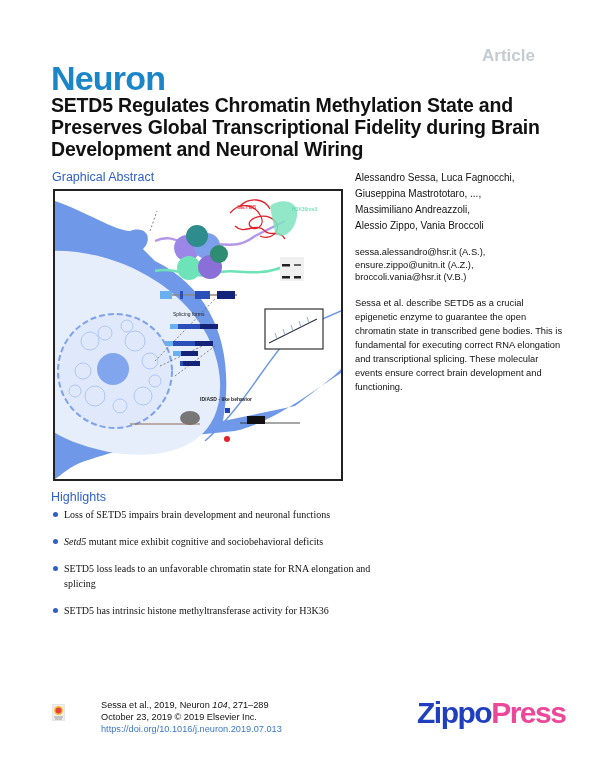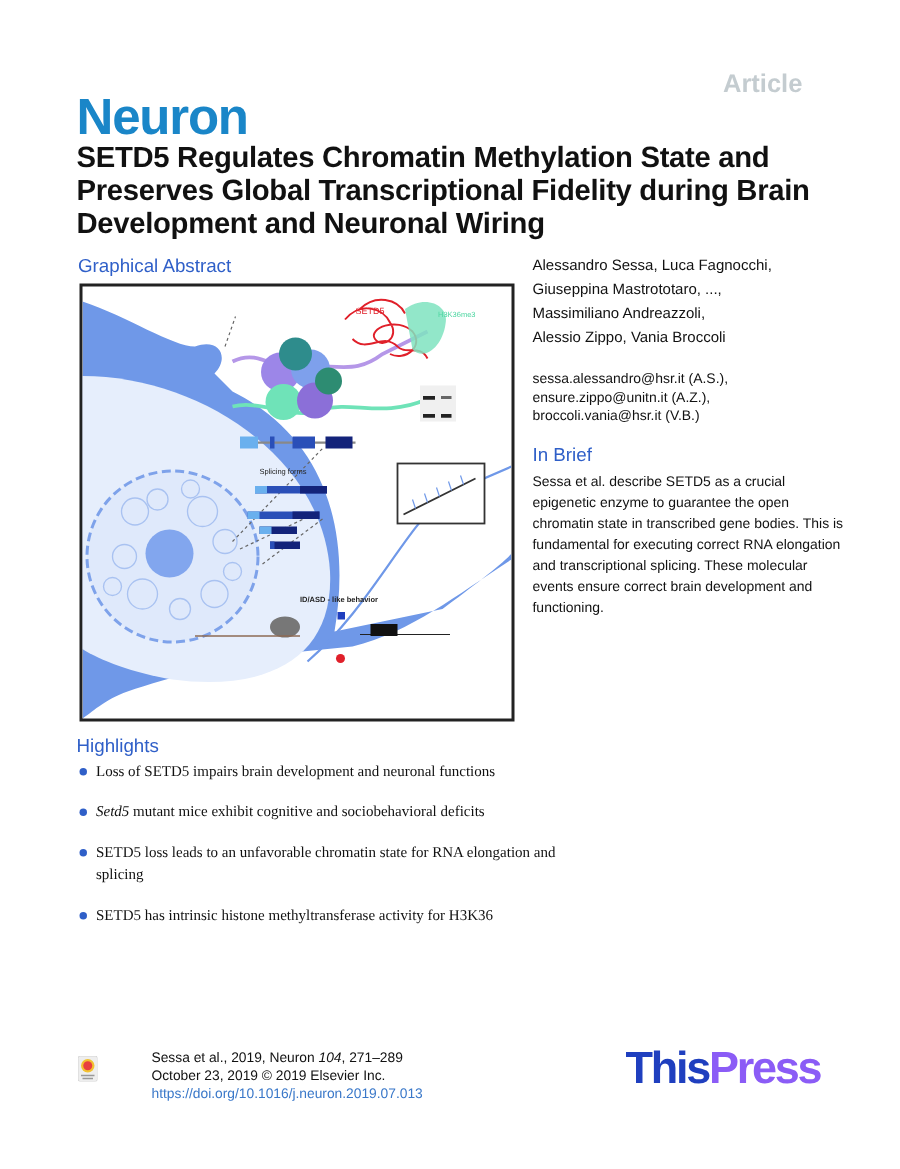--- a/index.html
+++ b/index.html
@@ -19,21 +19,21 @@
   .brief { font-size:9.3px; line-height:14px; color:#111; }
   .highlights { left:51px; top:490px; width:320px; }
   .hl-list { list-style:none; margin:3px 0 0 0; padding:0;font-family:Liberation Serif, serif; }
   .hl-item { position:relative; padding-left:13px; font-size:10px; line-height:15px; margin-bottom:12px; color:#111; }
   .hl-bullet { position:absolute; left:2px; top:5px; width:5px; height:5px; border-radius:50%; background:#2f5fc8; }
   .footer-cite { left:101px; top:699px; font-size:9.2px; line-height:12px; color:#111; }
   .doi { color:#3a78c9; }
   .crossmark { left:52px; top:704px; width:13px; height:17px; }
   .cellpress { left:417px; top:696px; font-size:30px; font-weight:bold; letter-spacing:-1.5px; }
   .cp-cell { color:#1f3fbf; }
-  .cp-press { color:#8b5cf6;margin-top:12px; }
+  .cp-press { color:#ec4899;margin-top:12px; }
   .fig-text { font-family:"Liberation Sans", sans-serif; }
 </style>
 </head>
 <body>
 
 <div class="abs article-tag">Article</div>
 <div class="abs journal">Neuron</div>
 <div class="abs title">SETD5 Regulates Chromatin Methylation State and Preserves Global Transcriptional Fidelity during Brain Development and Neuronal Wiring</div>
 
 <div class="abs section-h ga-label">Graphical Abstract</div>
@@ -135,21 +135,20 @@
     <div>Alessandro Sessa, Luca Fagnocchi,</div>
     <div>Giuseppina Mastrototaro, ...,</div>
     <div>Massimiliano Andreazzoli,</div>
     <div>Alessio Zippo, Vania Broccoli</div>
   </div>
   <div class="corr">
     <div>sessa.alessandro@hsr.it (A.S.),</div>
     <div>ensure.zippo@unitn.it (A.Z.),</div>
     <div>broccoli.vania@hsr.it (V.B.)</div>
   </div>
-  <div class="section-h">In Brief</div>
   <div class="brief">Sessa et al. describe SETD5 as a crucial epigenetic enzyme to guarantee the open chromatin state in transcribed gene bodies. This is fundamental for executing correct RNA elongation and transcriptional splicing. These molecular events ensure correct brain development and functioning.</div>
 </div>
 
 <div class="abs highlights">
   <div class="section-h">Highlights</div>
   <ul class="hl-list">
     <li class="hl-item">
       <span class="hl-bullet"></span>
       <span>Loss of SETD5 impairs brain development and neuronal functions</span>
     </li>
@@ -175,13 +174,13 @@
     <circle cx="6.5" cy="6.5" r="3" fill="#e84040"></circle>
     <rect x="2" y="12.5" width="9" height="1" fill="#999"></rect>
     <rect x="3" y="14.5" width="7" height="1" fill="#999"></rect>
   </svg>
 </div>
 <div class="abs footer-cite">
   <div><span>Sessa et al., 2019, Neuron </span><i>104</i><span>, 271–289</span></div>
   <div>October 23, 2019 © 2019 Elsevier Inc.</div>
   <div class="doi">https://doi.org/10.1016/j.neuron.2019.07.013</div>
 </div>
-<div class="abs cellpress"><span class="cp-cell">This</span><span class="cp-press">Press</span></div>
+<div class="abs cellpress"><span class="cp-cell">Zippo</span><span class="cp-press">Press</span></div>
 
 </body></html>

